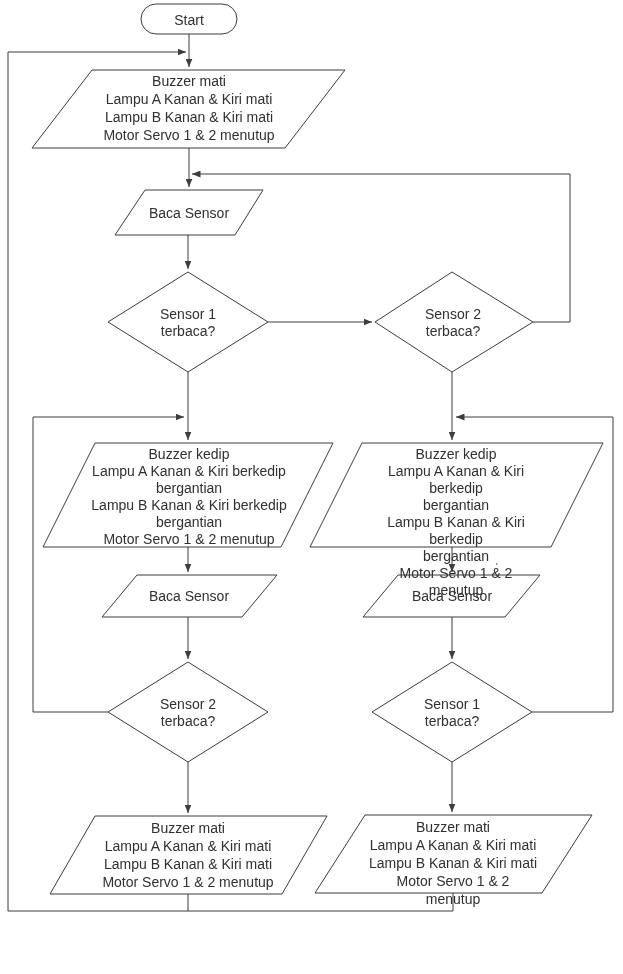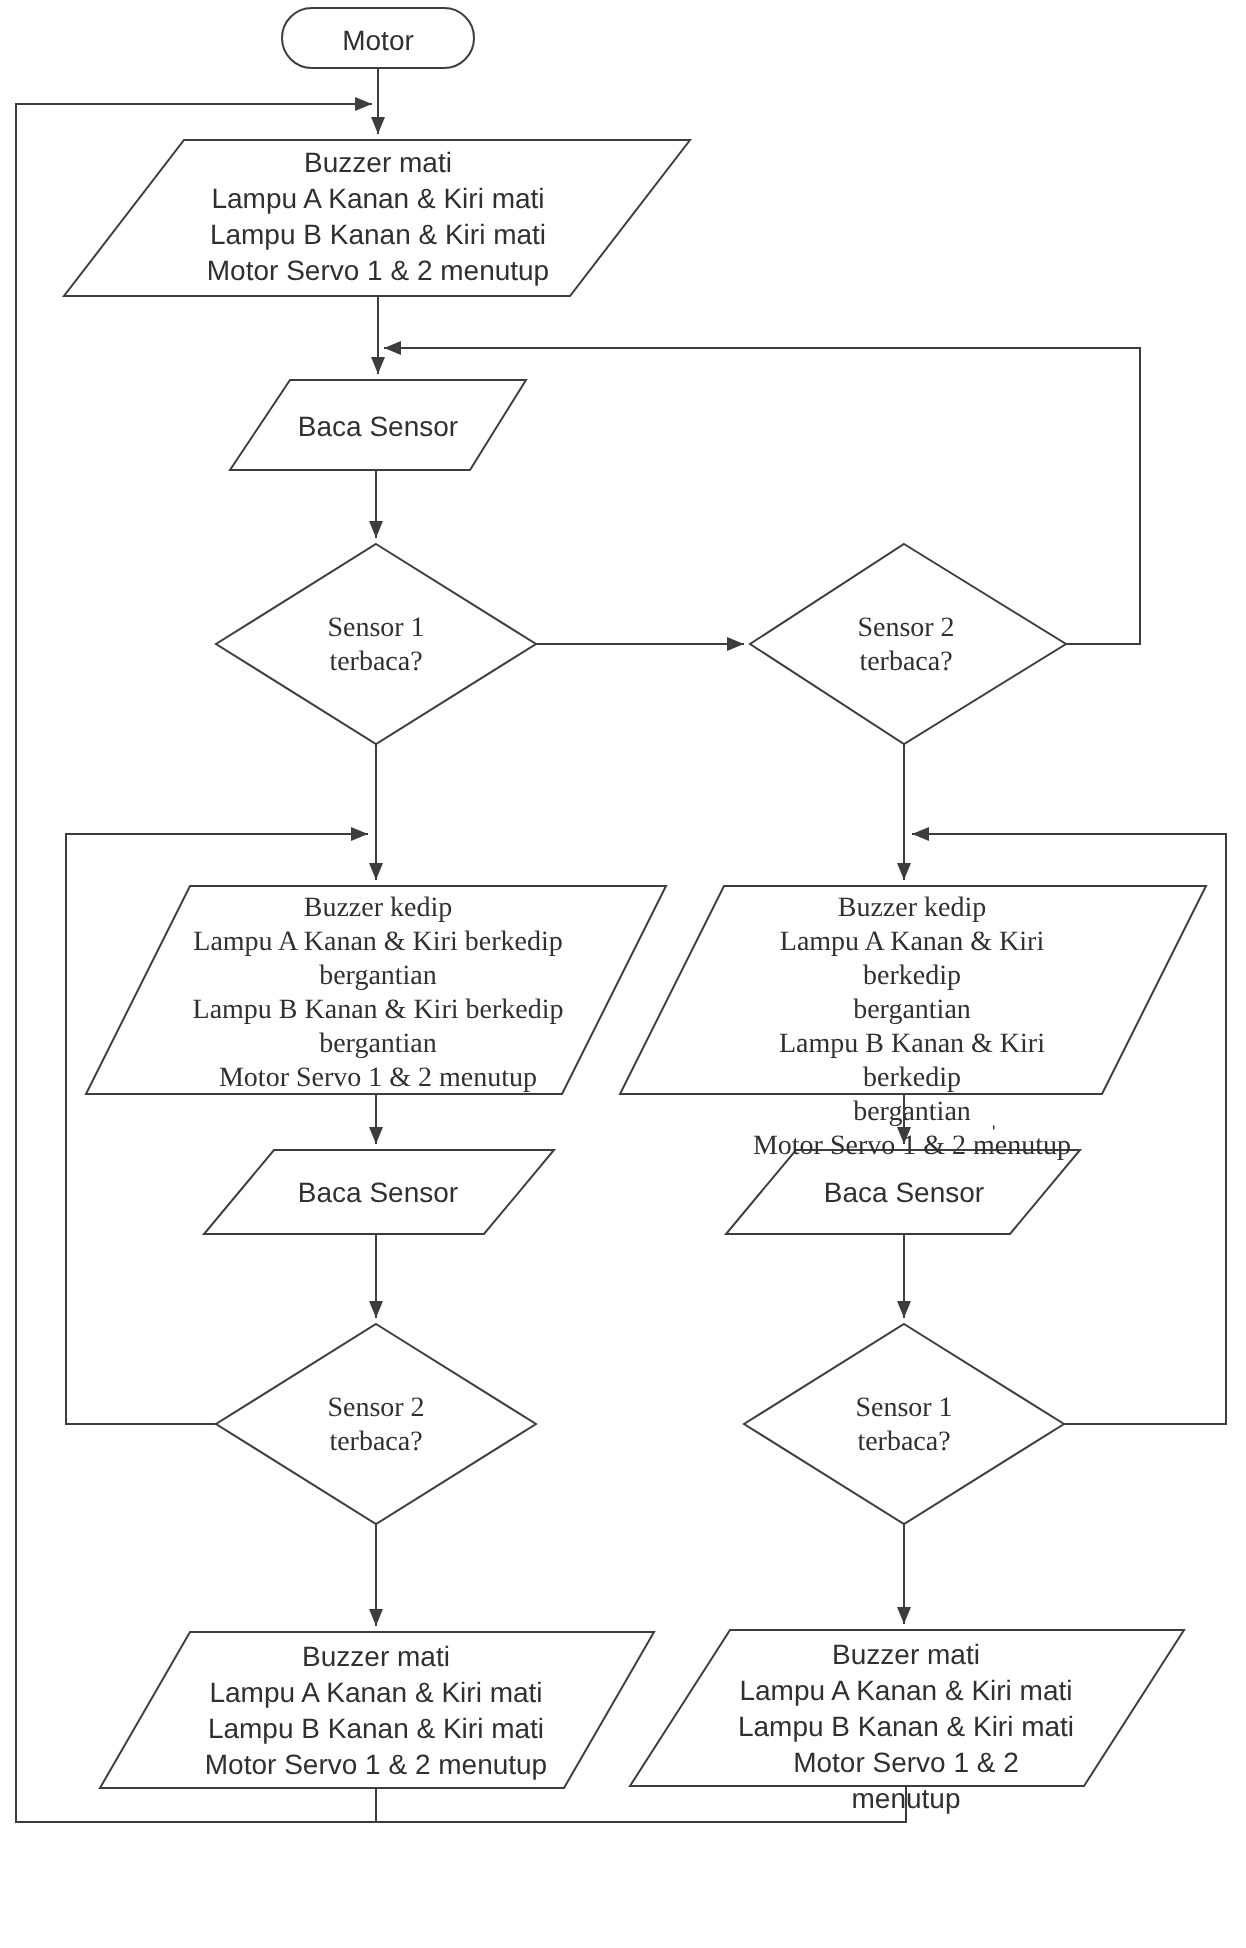--- a/index.html
+++ b/index.html
@@ -15,21 +15,21 @@
   .edge{fill:none;stroke:#3d3d3d;stroke-width:1;}
   .node-label{
     position:absolute;
     transform:translateX(-50%);
     text-align:center;
     white-space:pre-line;
     font-size:14px;
     line-height:18px;
     color:#303030;
   }
-  .lh17{line-height:17px;font-family:Liberation Serif, serif;}
+  .lh17{line-height:17px;}
   .stray{
     position:absolute;
     transform:none;
     font-size:9px;
     line-height:9px;
     color:#303030;
   }
 </style>
 </head>
 <body>
@@ -69,21 +69,21 @@
     <path class="shape" d="M95 443 L333 443 L281 547 L43 547 Z"></path>
     <path class="shape" d="M362 443 L603 443 L551 547 L310 547 Z"></path>
     <path class="shape" d="M137 575 L277 575 L242 617 L102 617 Z"></path>
     <path class="shape" d="M398 575 L540 575 L505 617 L363 617 Z"></path>
     <path class="shape" d="M188 662 L268 712 L188 762 L108 712 Z"></path>
     <path class="shape" d="M452 662 L532 712 L452 762 L372 712 Z"></path>
     <path class="shape" d="M95 816 L327 816 L282 894 L50 894 Z"></path>
     <path class="shape" d="M365 815 L592 815 L542 893 L315 893 Z"></path>
   </svg>
 
-  <div class="node-label" style="left:189px;top:11px;">Motor</div>
+  <div class="node-label" style="left:189px;top:11px;">Start</div>
   <div class="node-label" style="left:189px;top:72px;">Buzzer mati
 Lampu A Kanan &amp; Kiri mati
 Lampu B Kanan &amp; Kiri mati
 Motor Servo 1 &amp; 2 menutup</div>
   <div class="node-label" style="left:189px;top:204px;">Baca Sensor</div>
   <div class="node-label lh17" style="left:188px;top:306px;">Sensor 1
 terbaca?</div>
   <div class="node-label lh17" style="left:453px;top:306px;">Sensor 2
 terbaca?</div>
   <div class="node-label lh17" style="left:189px;top:446px;">Buzzer kedip

